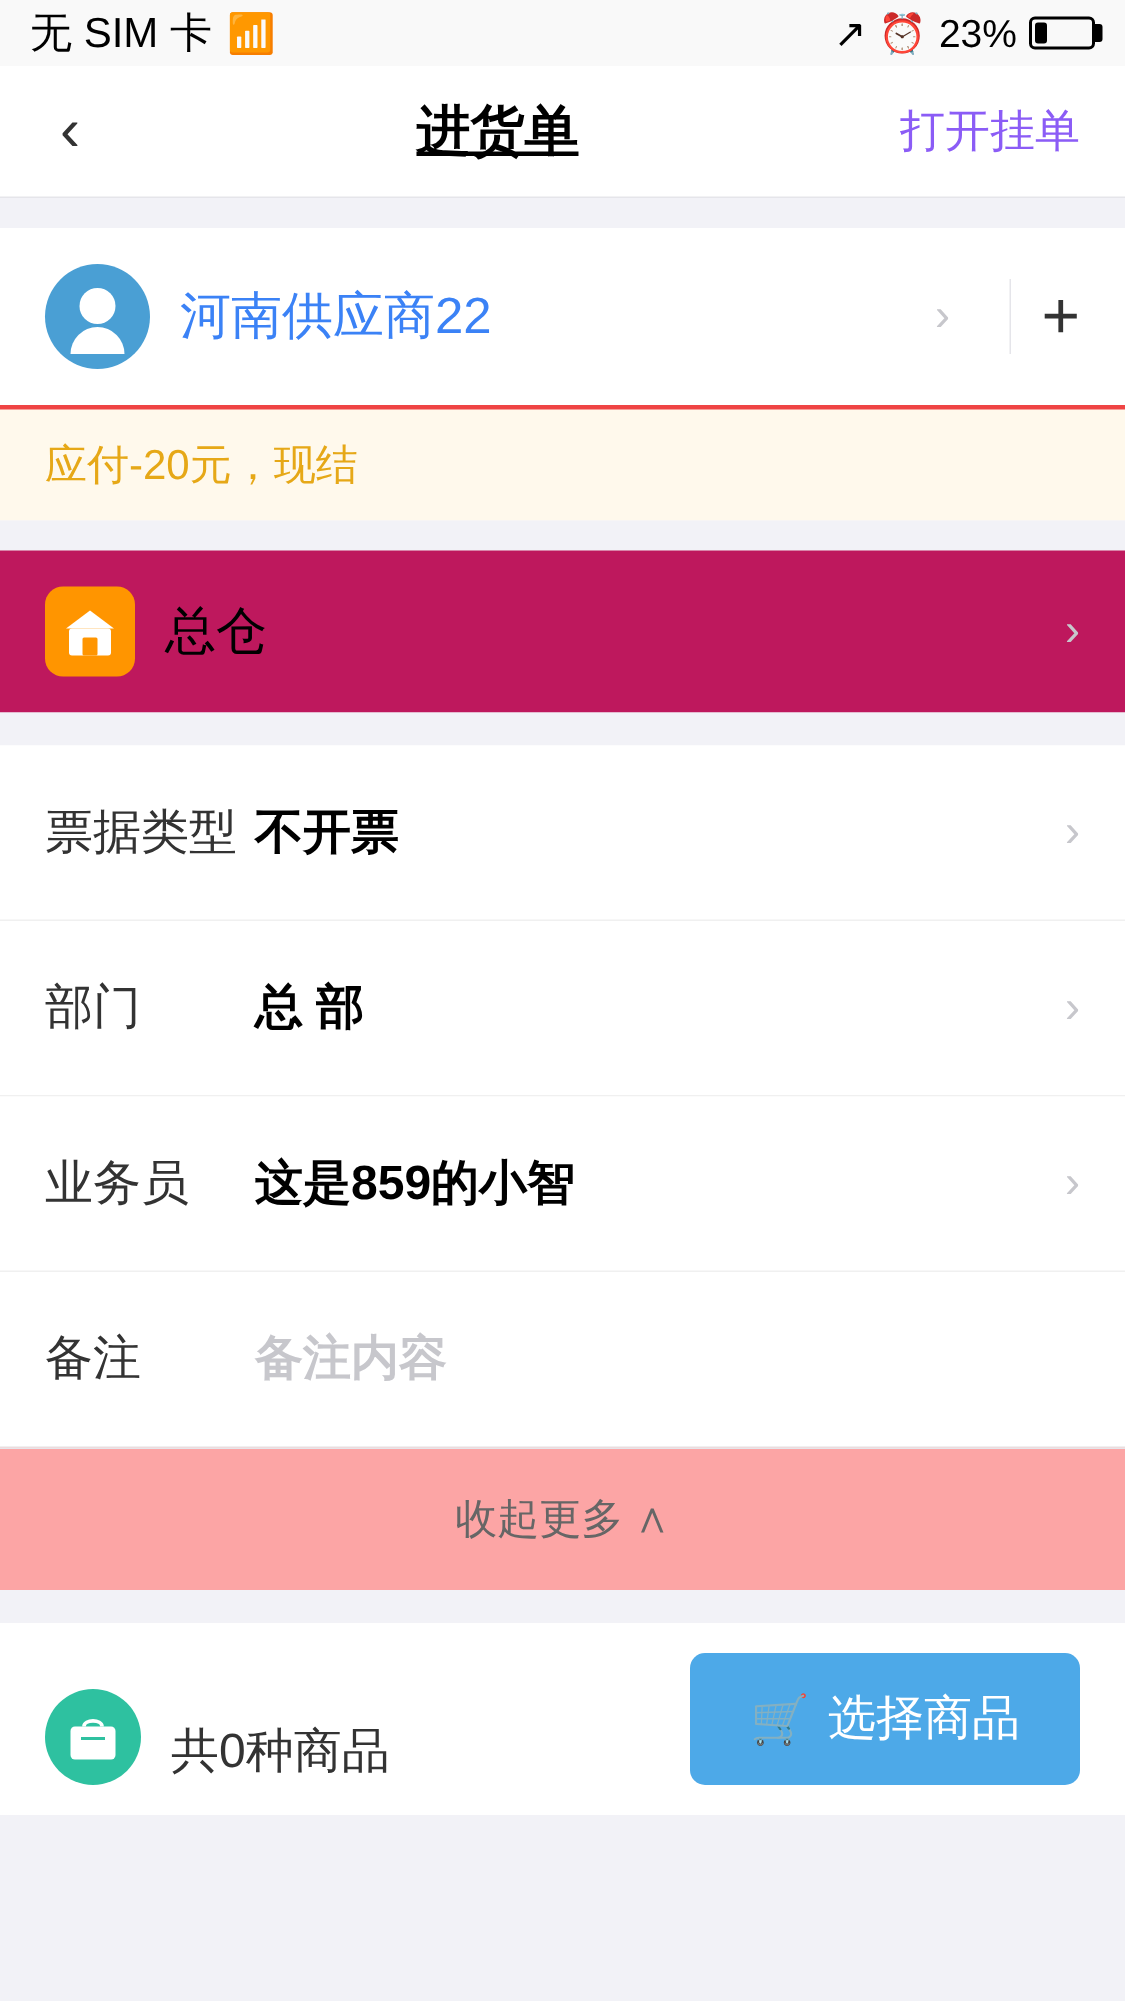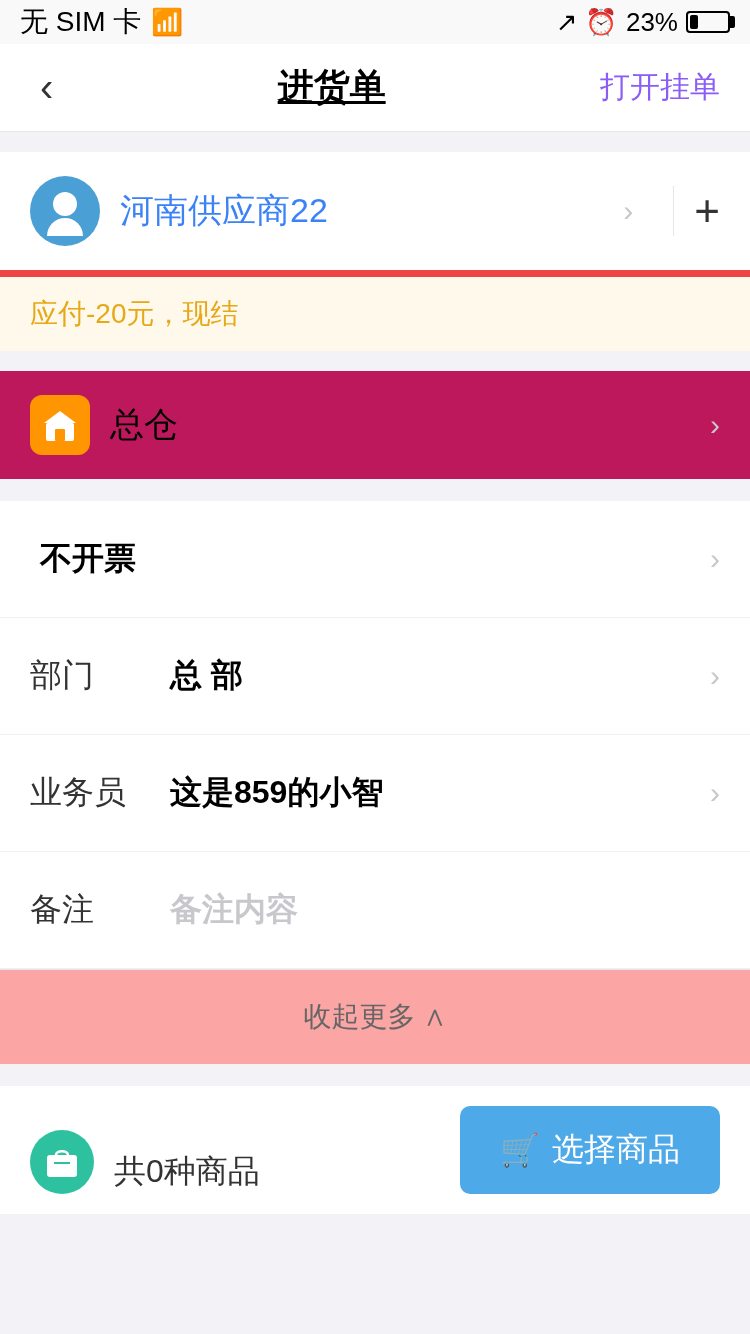--- a/index.html
+++ b/index.html
@@ -154,21 +154,21 @@
       background: #e5e5ea;
       margin: 0 20px;
     }
 
     
     .notice-bar {
       background: #fff9ec;
       padding: 18px 30px;
       font-size: 28px;
       color: #e6a817;
-      border-top: 7px solid #ef4444;
+      border-top: 3px solid #ef4444;
     }
 
     
     .warehouse-row {
       display: flex;
       align-items: center;
       padding: 24px 30px;
       background: #be185d;
     }
     .warehouse-icon-wrap {
@@ -336,20 +336,21 @@
     <span class="warehouse-name">总仓</span>
     <span class="chevron">›</span>
   </div>
 </div>
 
 <div class="section-divider"></div>
 
 <div class="form-section">
 
   <div class="form-row">
+    <span class="form-label">票据类型</span>
     <span class="form-value">不开票</span>
     <span class="chevron">›</span>
   </div>
 
   <div class="form-row">
     <span class="form-label">部门</span>
     <span class="form-value">总 部</span>
     <span class="chevron">›</span>
   </div>
 

